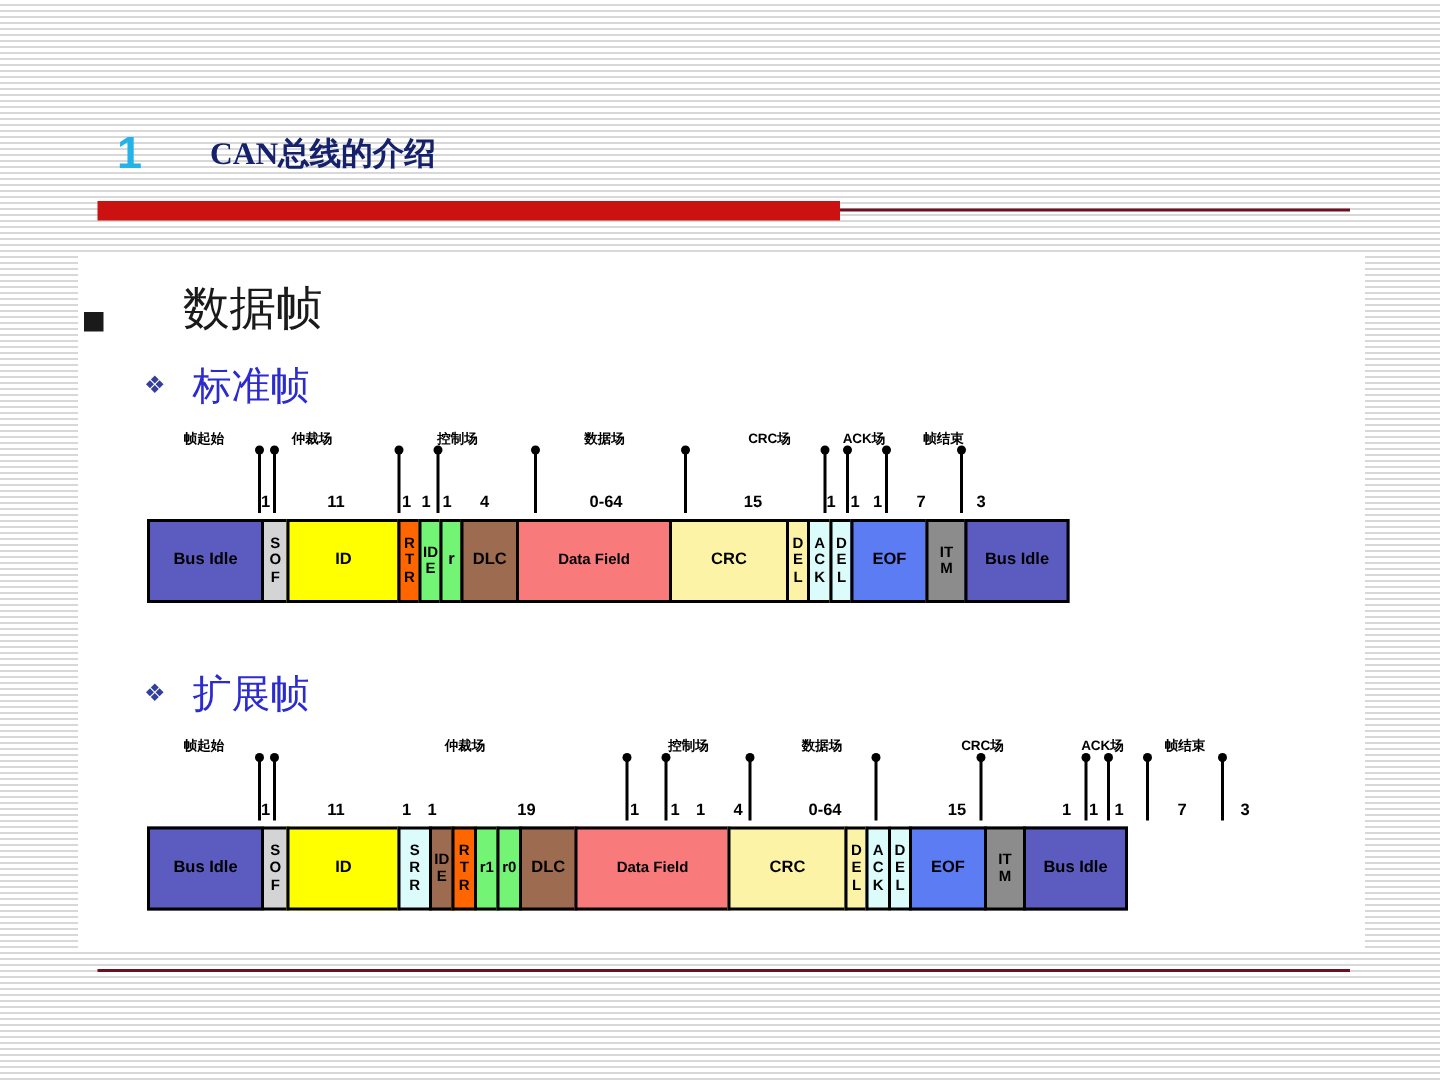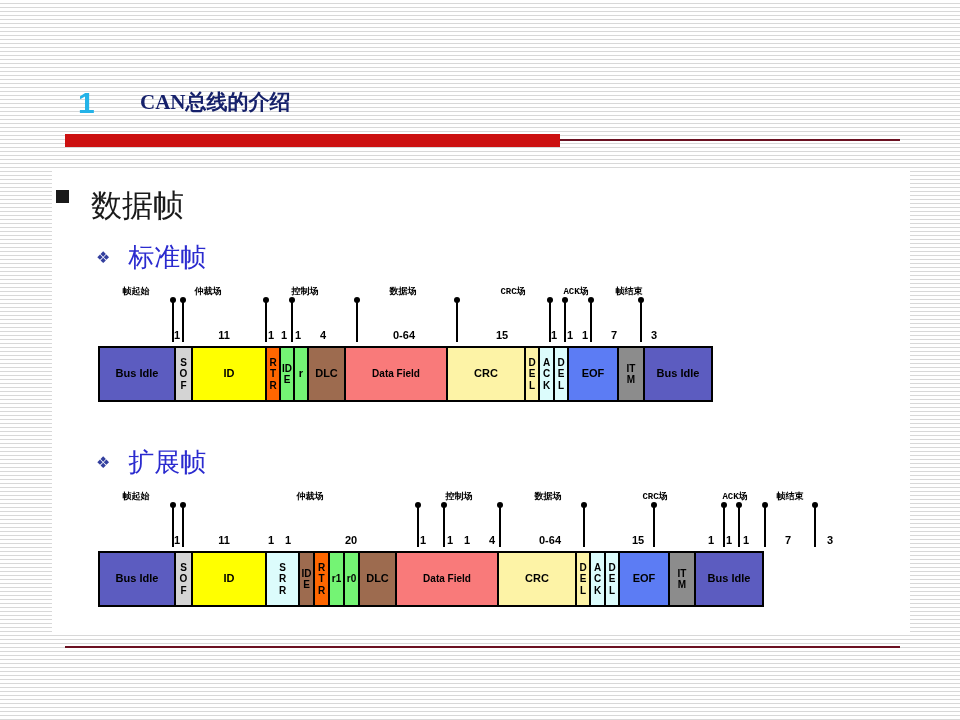--- a/index.html
+++ b/index.html
@@ -69,21 +69,22 @@
     top: 170px;
     width: 858px;
     height: 462px;
     background: #ffffff;
   }
 
   
   .bullet-l1 {
     position: absolute;
     display: flex;
-    align-items: flex-start;
+    align-items: flex-end;
+    gap: 31px;
   }
   .bullet-l1 .sq {
     width: 13px;
     height: 13px;
     background: #1a1a1a;
     margin-right: 22px;
     flex: 0 0 auto;
   }
   .bullet-l1 .txt {
     font-size: 31px;
@@ -119,21 +120,21 @@
   }
   .fd-labels, .fd-bits, .fd-ticks, .fd-bar {
     position: absolute;
     left: 0;
   }
   .fd-grouplabel {
     position: absolute;
     font-size: 9px;
     font-weight: bold;
     color: #000;
-    font-family: Liberation Mono, monospace;
+    font-family: Liberation Sans, sans-serif;
     white-space: nowrap;
     transform: translateX(-50%);
     line-height: 1;
   }
   .fd-tick {
     position: absolute;
     width: 2px;
     background: #000;
   }
   .fd-tick .knob {
@@ -373,21 +374,21 @@
         </div>
         <div class="fd-tick" style="left: 716px; top: 0px; height: 42px;">
           <span class="knob"></span>
         </div>
       </div>
     <div class="fd-bits" id="ext-bits" style="top:42px; height:14px; width:100%;">
         <div class="fd-bit" style="left: 79px;">1</div>
         <div class="fd-bit" style="left: 126px;">11</div>
         <div class="fd-bit" style="left: 173px;">1</div>
         <div class="fd-bit" style="left: 190px;">1</div>
-        <div class="fd-bit" style="left: 253px;">20</div>
+        <div class="fd-bit" style="left: 253px;">19</div>
         <div class="fd-bit" style="left: 325px;">1</div>
         <div class="fd-bit" style="left: 352px;">1</div>
         <div class="fd-bit" style="left: 369px;">1</div>
         <div class="fd-bit" style="left: 394px;">4</div>
         <div class="fd-bit" style="left: 452px;">0-64</div>
         <div class="fd-bit" style="left: 540px;">15</div>
         <div class="fd-bit" style="left: 613px;">1</div>
         <div class="fd-bit" style="left: 631px;">1</div>
         <div class="fd-bit" style="left: 648px;">1</div>
         <div class="fd-bit" style="left: 690px;">7</div>
@@ -396,21 +397,21 @@
     <div class="fd-bar" id="ext-bar" style="top:58px;">
         <div class="fd-seg" style="width: 78px; background: rgb(92, 92, 192);">
           <span class="lbl">Bus Idle</span>
         </div>
         <div class="fd-seg" style="width: 19px; background: rgb(212, 212, 212);">
           <span class="lbl vert">SOF</span>
         </div>
         <div class="fd-seg" style="width: 76px; background: rgb(255, 255, 0);">
           <span class="lbl">ID</span>
         </div>
-        <div class="fd-seg" style="width: 35px; background: rgb(220, 252, 252);">
+        <div class="fd-seg" style="width: 23px; background: rgb(220, 252, 252);">
           <span class="lbl vert">SRR</span>
         </div>
         <div class="fd-seg" style="width: 17px; background: rgb(157, 107, 79);">
           <span class="lbl vert">IDE</span>
         </div>
         <div class="fd-seg" style="width: 17px; background: rgb(255, 102, 0);">
           <span class="lbl vert">RTR</span>
         </div>
         <div class="fd-seg" style="width: 17px; background: rgb(116, 244, 116);">
           <span class="lbl vert">r1</span>

